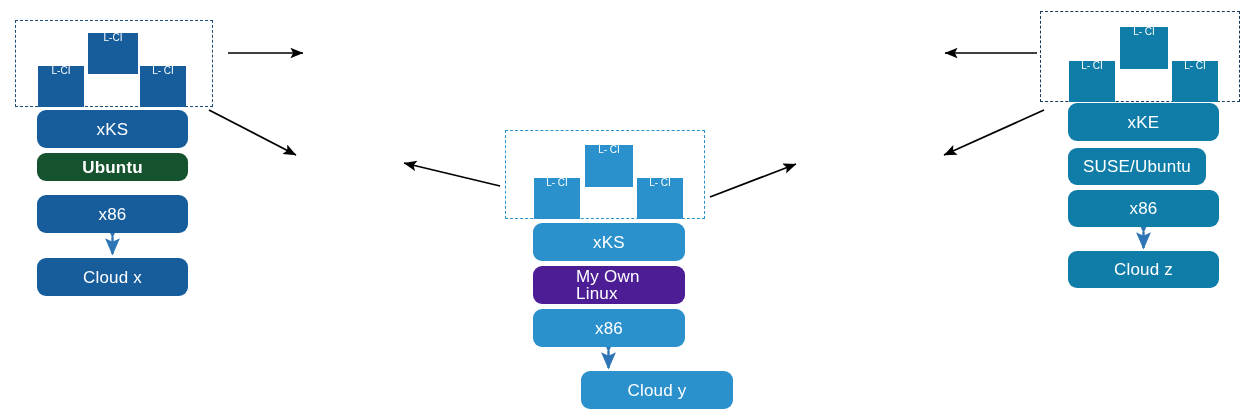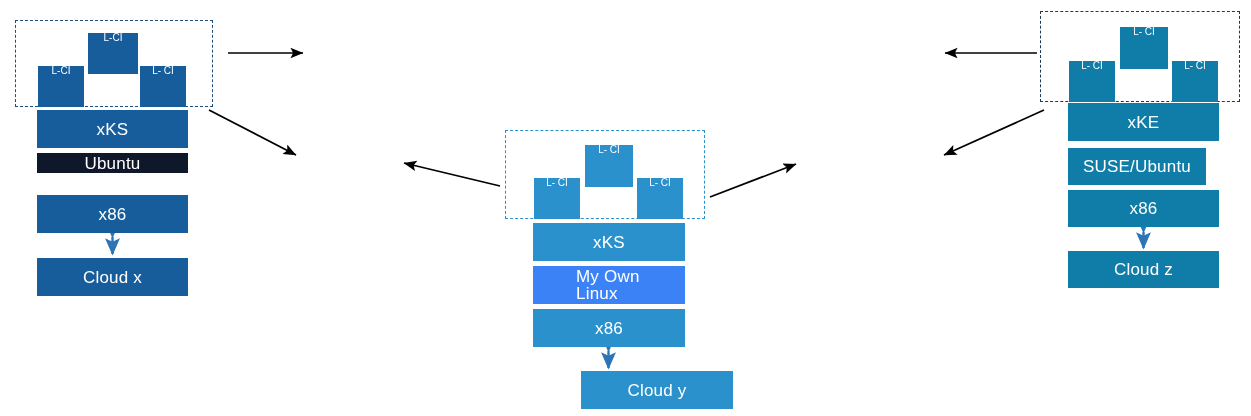--- a/index.html
+++ b/index.html
@@ -24,20 +24,21 @@
   .stack{ position:absolute; }
   .layer-box{
     position:absolute;
     display:flex;
     align-items:center;
     justify-content:center;
     color:#ffffff;
     letter-spacing:.2px;
     box-sizing:border-box;
     line-height:1;
+    border-radius:9px;
   }
   .layer-box.big{ font-size:17px; }
   .ci-box{
     position:absolute;
     display:flex;
     align-items:flex-start;
     justify-content:center;
     color:#ffffff;
     font-size:10px;
     box-sizing:border-box;
@@ -107,21 +108,21 @@
     <div class="ci-box" style="left:38px; top:66px; width:46px; height:41px; background:#175D9C;">
       <span>L-CI</span>
     </div>
     <div class="ci-box" style="left:140px; top:66px; width:46px; height:41px; background:#175D9C;">
       <span>L- CI</span>
     </div>
 
     <div class="layer-box big" style="left:37px; top:110px; width:151px; height:38px; background:#175D9C;">
       <span>xKS</span>
     </div>
-    <div class="layer-box big" style="left:37px; top:153px; width:151px; height:20px; background:#0f172a;">
+    <div class="layer-box big" style="left:37px; top:153px; width:151px; height:28px; background:#14532d;font-weight:bold;">
       <span>Ubuntu</span>
     </div>
     <div class="layer-box big" style="left:37px; top:195px; width:151px; height:38px; background:#175D9C;">
       <span>x86</span>
     </div>
     <div class="layer-box big" style="left:37px; top:258px; width:151px; height:38px; background:#175D9C;justify-content:center;">
       <span>Cloud x</span>
     </div>
   </div>
 
@@ -135,21 +136,21 @@
     <div class="ci-box" style="left:534px; top:178px; width:46px; height:41px; background:#2A91CC;">
       <span>L- CI</span>
     </div>
     <div class="ci-box" style="left:637px; top:178px; width:46px; height:41px; background:#2A91CC;">
       <span>L- CI</span>
     </div>
 
     <div class="layer-box big" style="left:533px; top:223px; width:152px; height:38px; background:#2A91CC;">
       <span>xKS</span>
     </div>
-    <div class="layer-box big" style="left:533px; top:266px; width:152px; height:38px; background:#3b82f6;padding-left:43px;">
+    <div class="layer-box big" style="left:533px; top:266px; width:152px; height:38px; background:#4c1d95;padding-left:43px;">
       <span>My Own Linux</span>
     </div>
     <div class="layer-box big" style="left:533px; top:309px; width:152px; height:38px; background:#2A91CC;">
       <span>x86</span>
     </div>
     <div class="layer-box big" style="left:533px; top:371px; width:152px; height:38px; background:#2A91CC;margin-left:48px;">
       <span>Cloud y</span>
     </div>
   </div>
 

